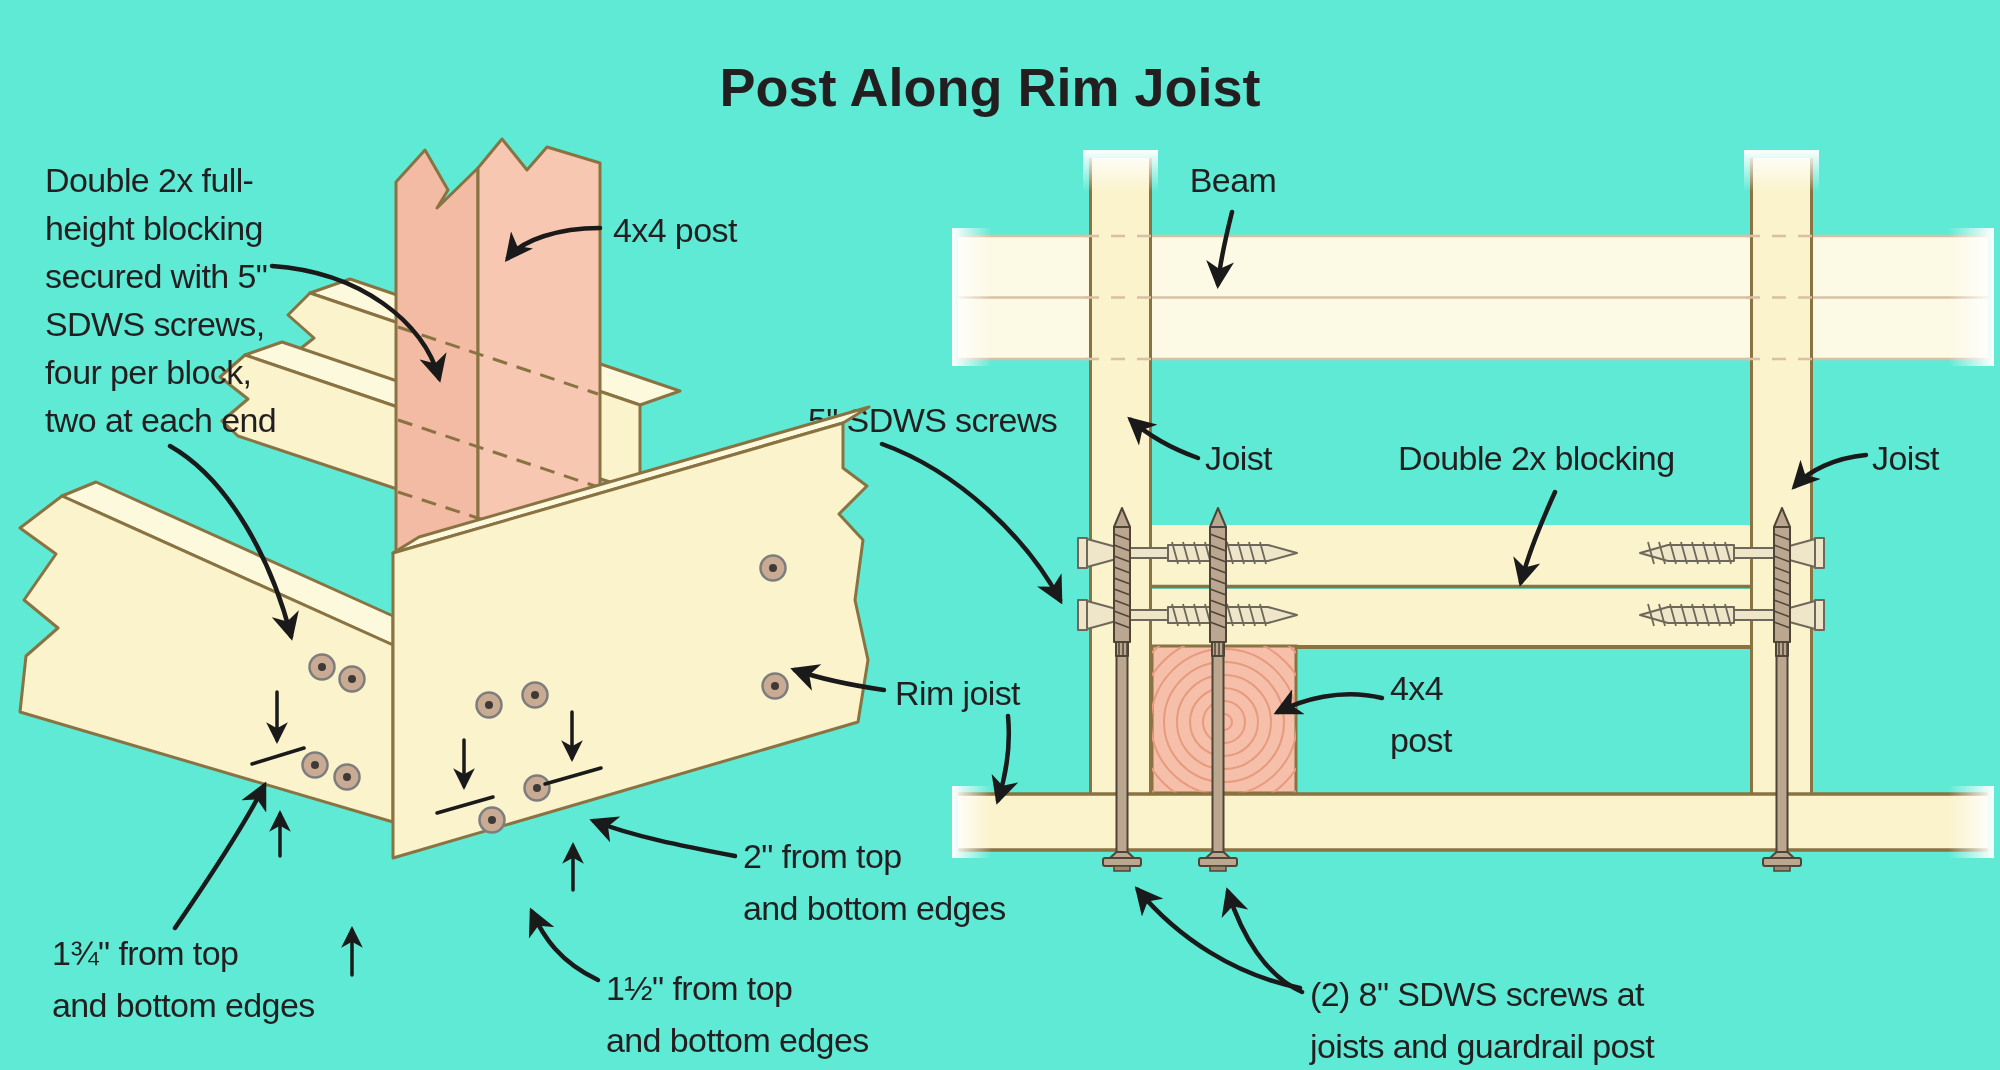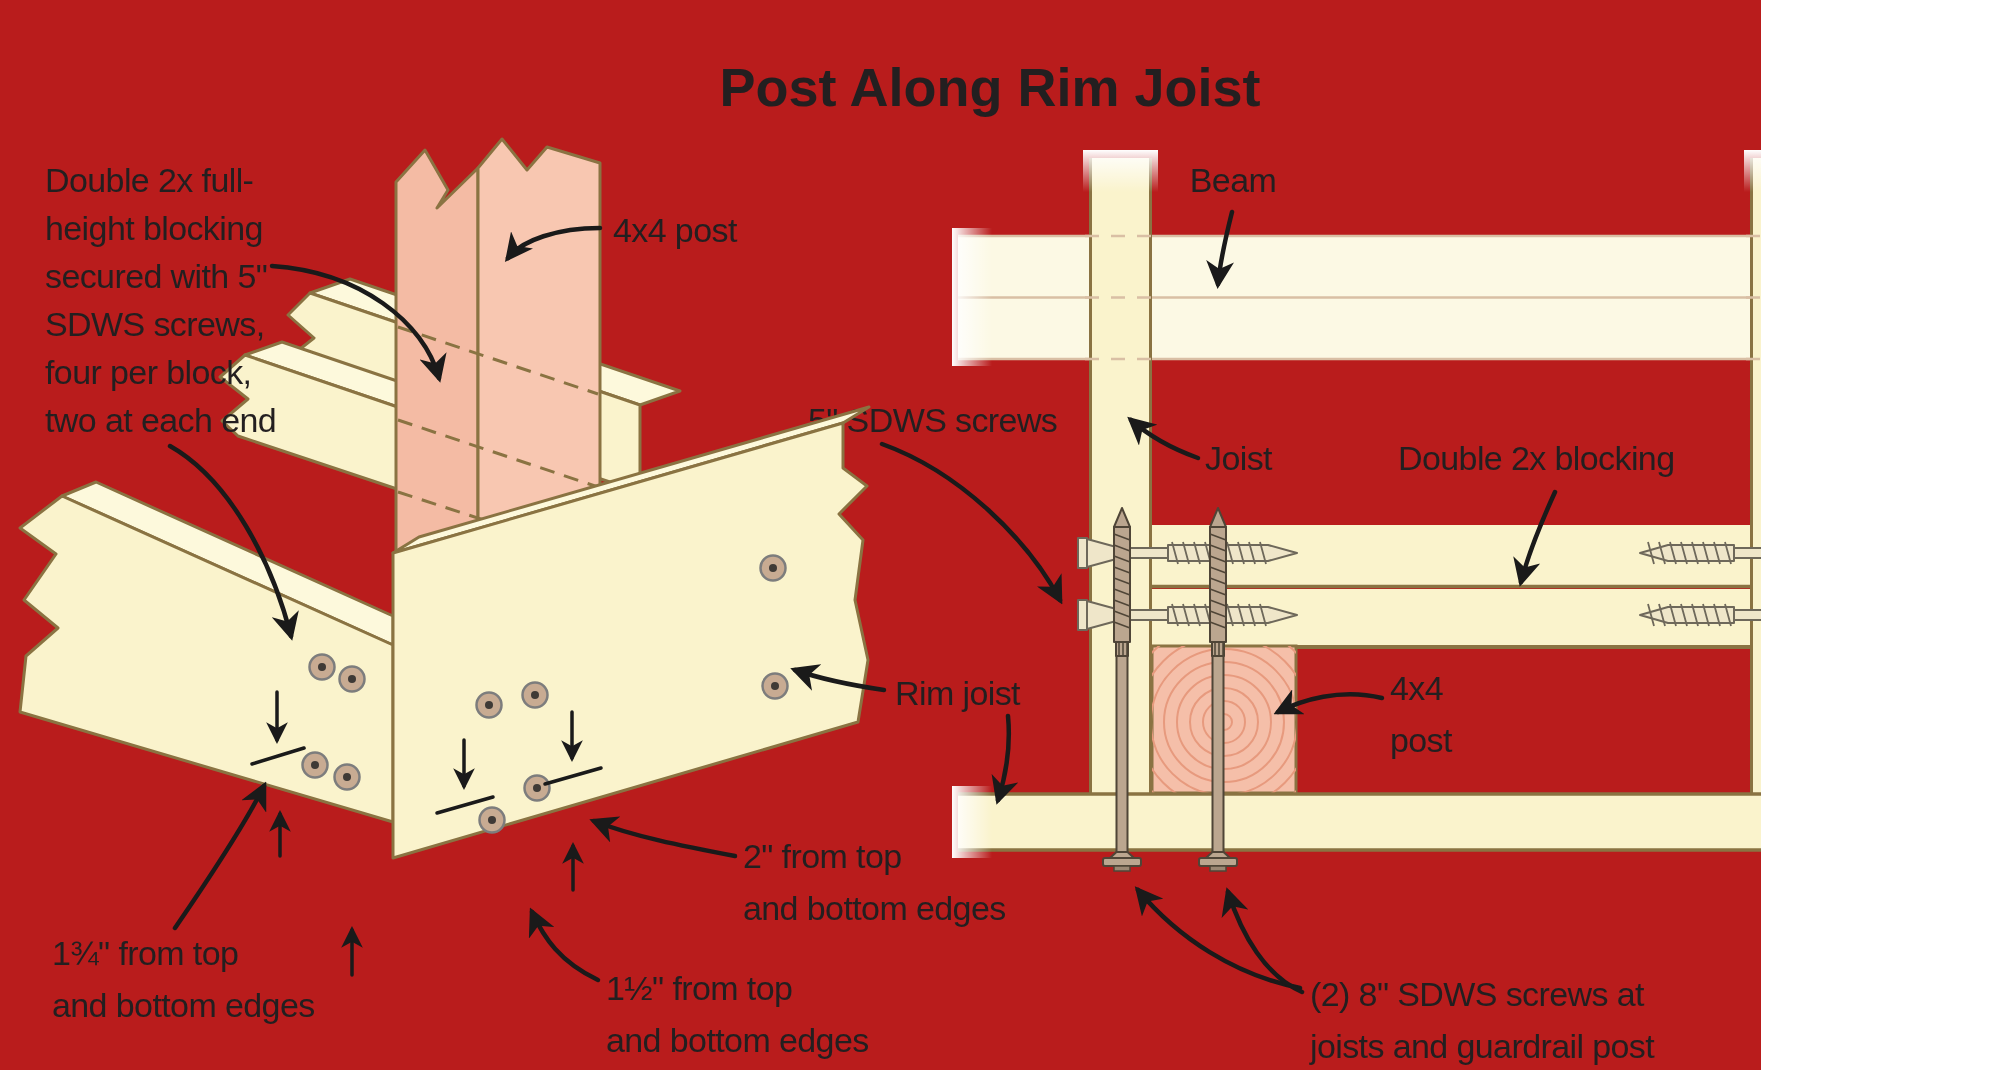--- a/index.html
+++ b/index.html
@@ -1,16 +1,16 @@
 <!DOCTYPE html>
 <html><head>
 <meta charset="utf-8">
 <style>
   html,body{margin:0;padding:0;background:#ffffff;}
-  #stage{position:relative;width:1761px;height:1070px;background:#b91c1c;overflow:hidden;
+  #stage{position:relative;width:2000px;height:1070px;background:#5eead4;overflow:hidden;
          font-family:"Liberation Sans",sans-serif;}
   svg{position:absolute;left:0;top:0;}
   text{fill:#231f20;}
   .title{font-size:54px;font-weight:bold;letter-spacing:0px;}
   .lbl{font-size:34px;letter-spacing:-0.6px;}
   .board{fill:#FAF3CC;stroke:#8A7342;stroke-width:3;stroke-linejoin:round;}
   .boardtop{fill:#FDF9DC;stroke:#8A7342;stroke-width:3;stroke-linejoin:round;}
   .dashline{stroke:#8A7342;stroke-width:3;fill:none;stroke-dasharray:15 10;}
   .leader{stroke:#1a1a1a;stroke-width:4.5;fill:none;stroke-linecap:round;}
   .tickarrow{stroke:#1a1a1a;stroke-width:3.5;fill:none;stroke-linecap:round;}

